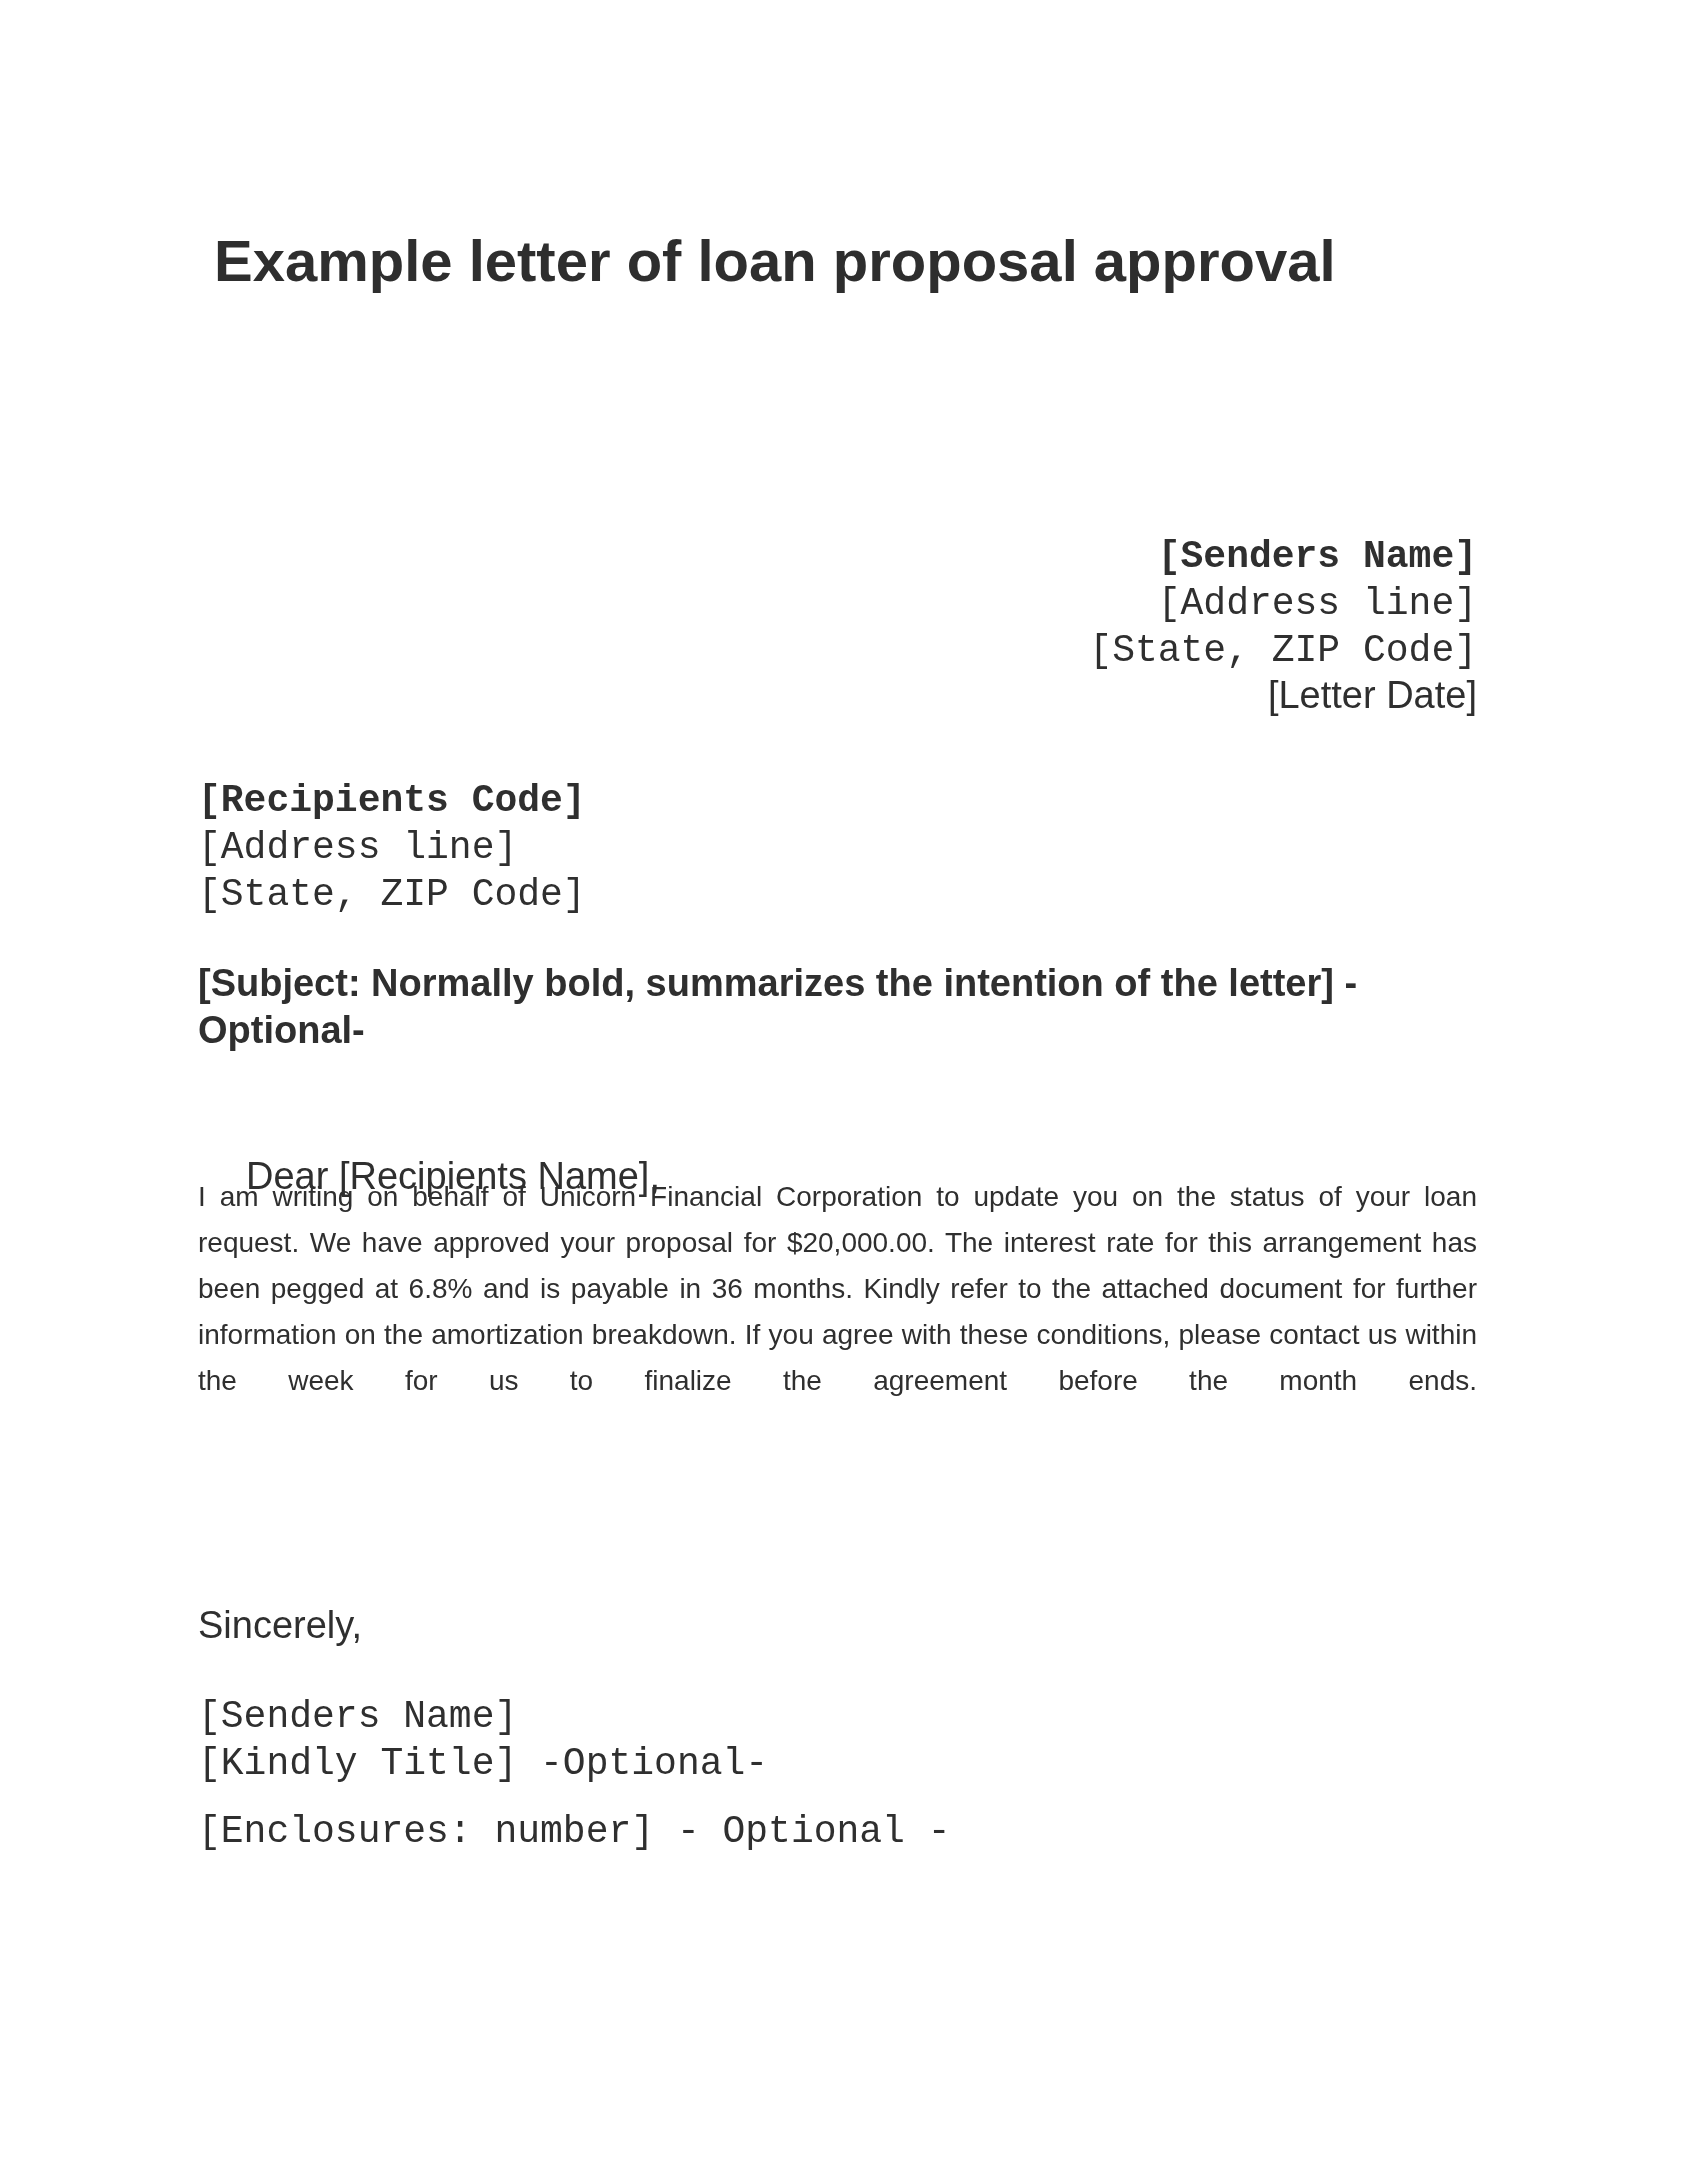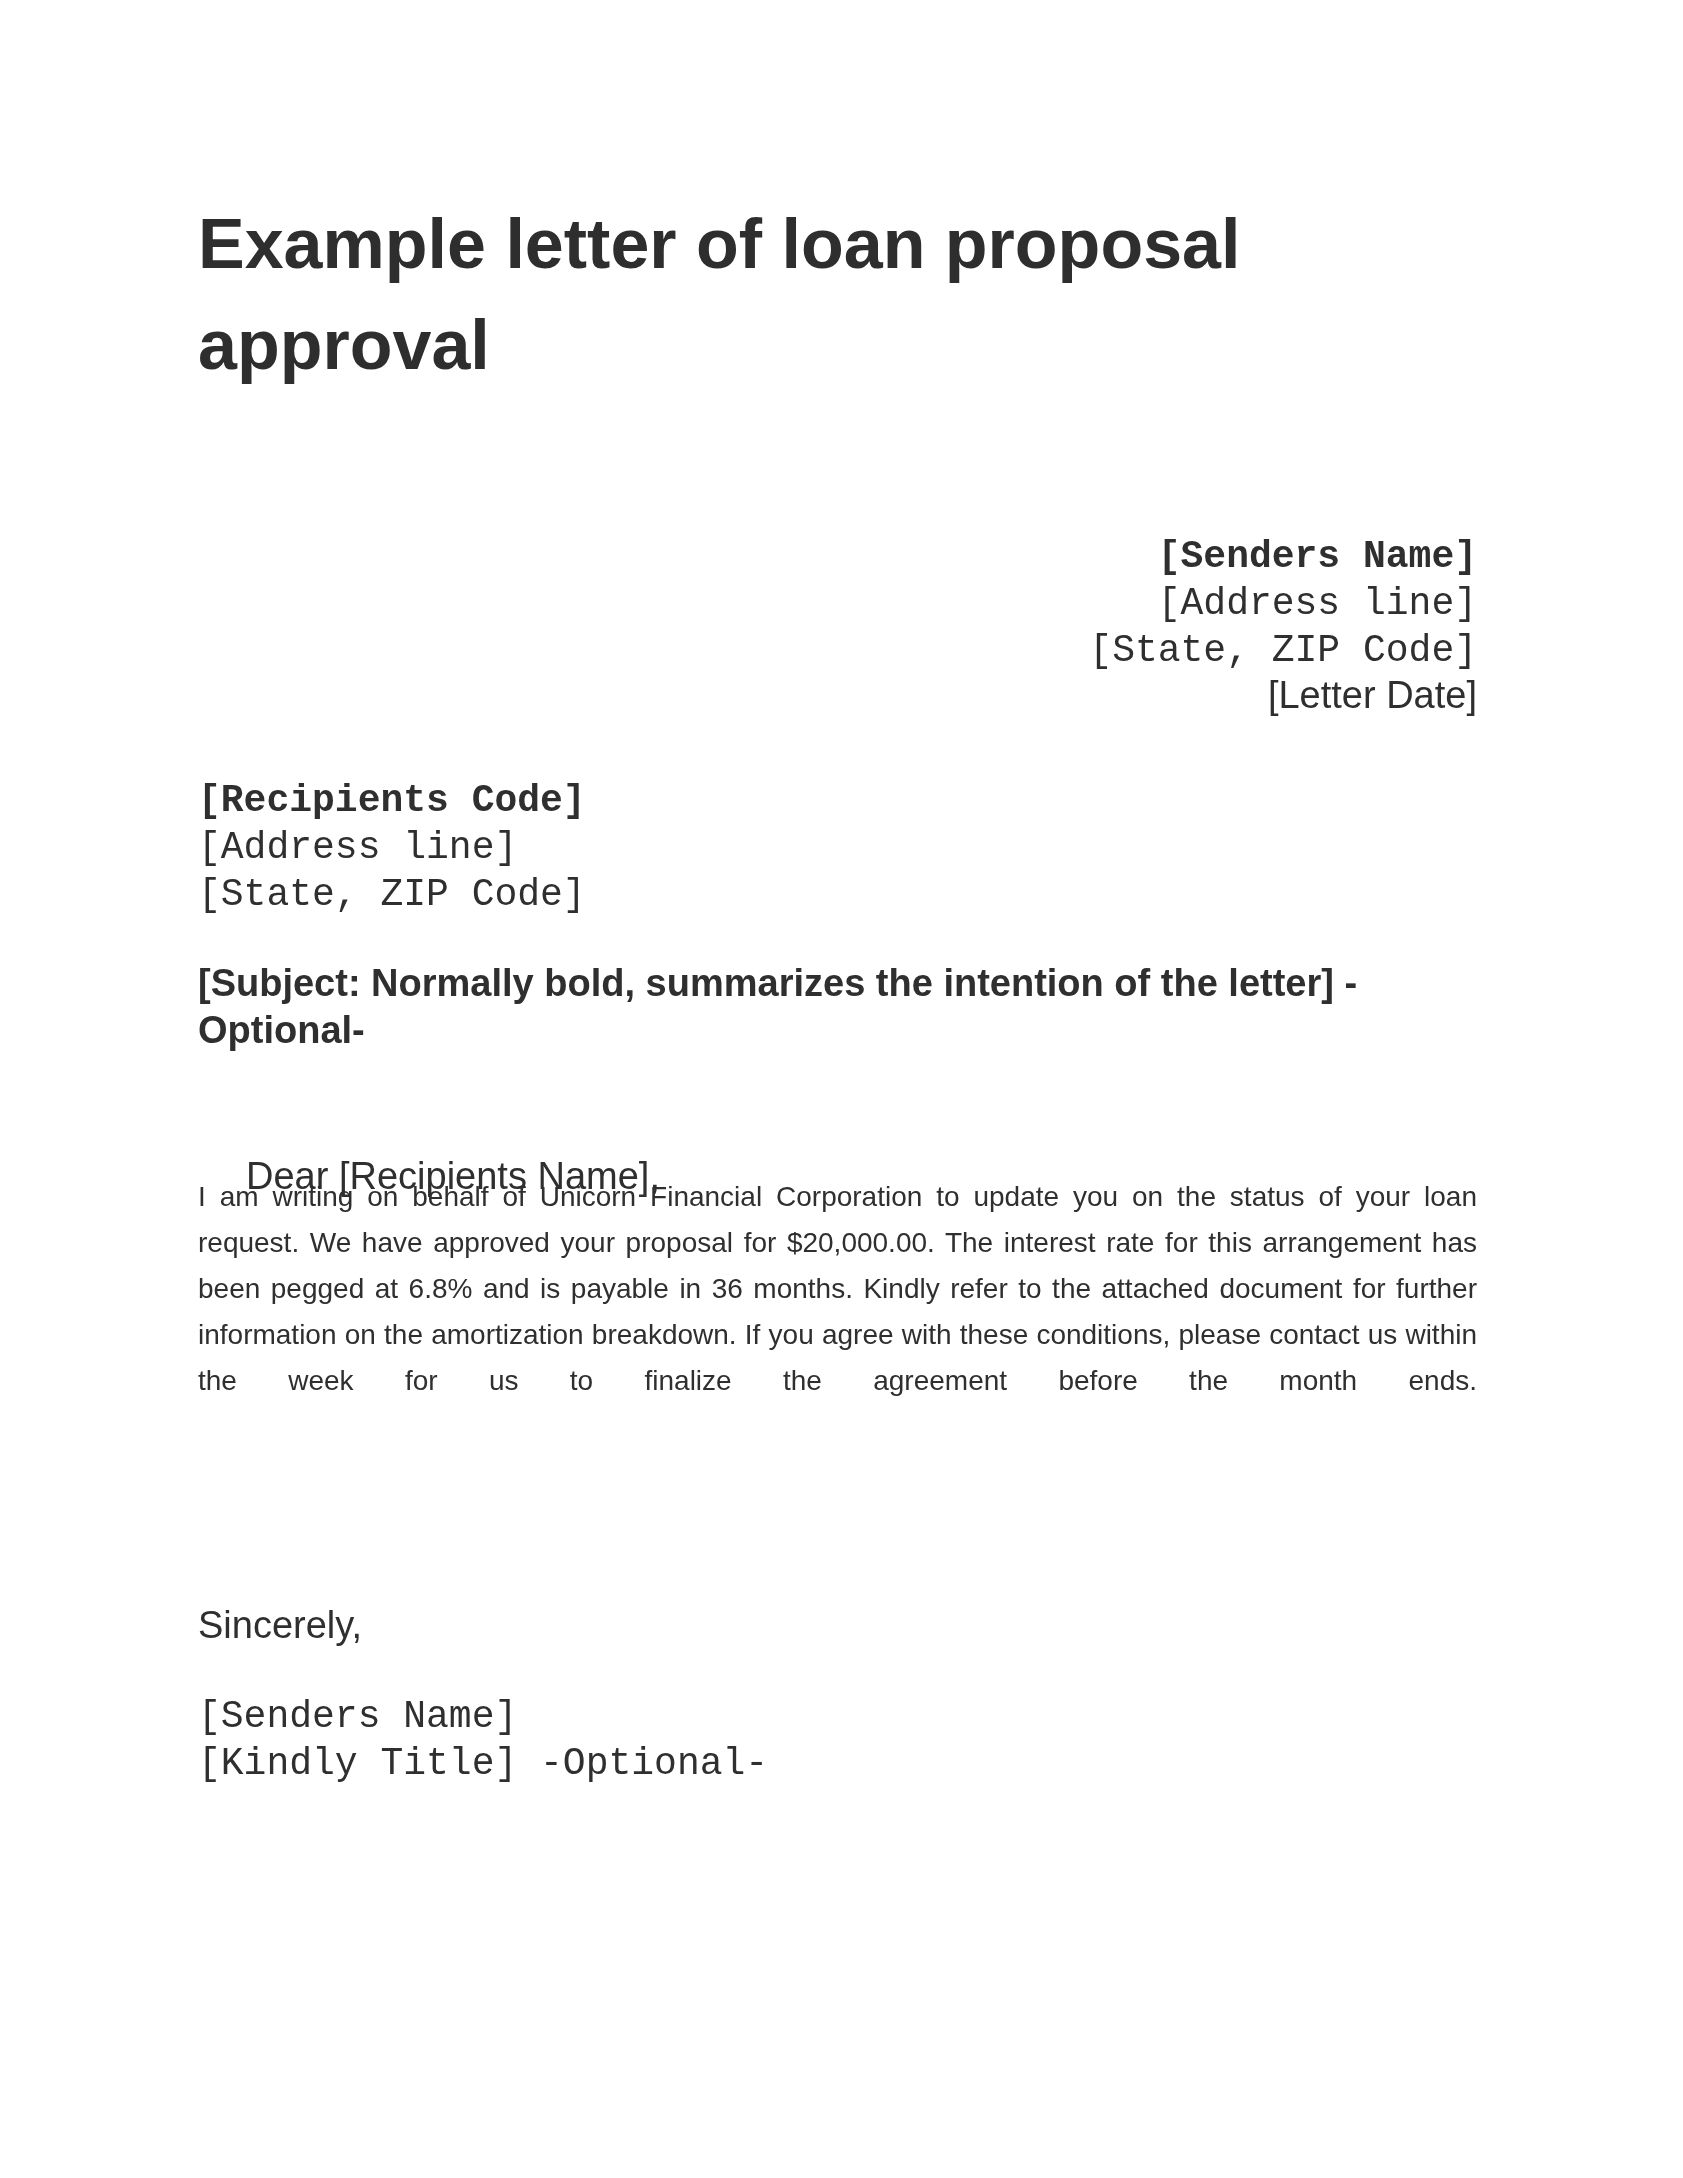--- a/index.html
+++ b/index.html
@@ -19,25 +19,25 @@
       position: absolute;
       left: 198px;
       top: 0;
       width: 1279px;
     }
     .title {
       position: absolute;
       left: 0;
       top: 194px;
       width: 1279px;
-      font-size: 70px;
+      font-size: 58px;
       font-weight: bold;
       line-height: 101px;
       color: #2e2e2e;
-      margin: 0;
+      margin: 16px;
     }
     .sender-block {
       position: absolute;
       right: 0;
       top: 533px;
       text-align: right;
       font-size: 38px;
       line-height: 47px;
     }
     .bold { font-weight: bold; }
@@ -135,16 +135,17 @@
   <p class="body-text">I am writing on behalf of Unicorn Financial Corporation to update you on the status of your loan request. We have approved your proposal for $20,000.00. The interest rate for this arrangement has been pegged at 6.8% and is payable in 36 months. Kindly refer to the attached document for further information on the amortization breakdown. If you agree with these conditions, please contact us within the week for us to finalize the agreement before the month ends.</p>
 
   <div class="closing">Sincerely,</div>
 
   <div class="signature">
     <span class="line">[Senders Name]</span>
     <span class="line">[Kindly Title] -Optional-</span>
   </div>
 
   <div class="enclosures">
+    <span class="line">[Enclosures: number] - Optional -</span>
   </div>
 
 </div>
 
 
 </body></html>

